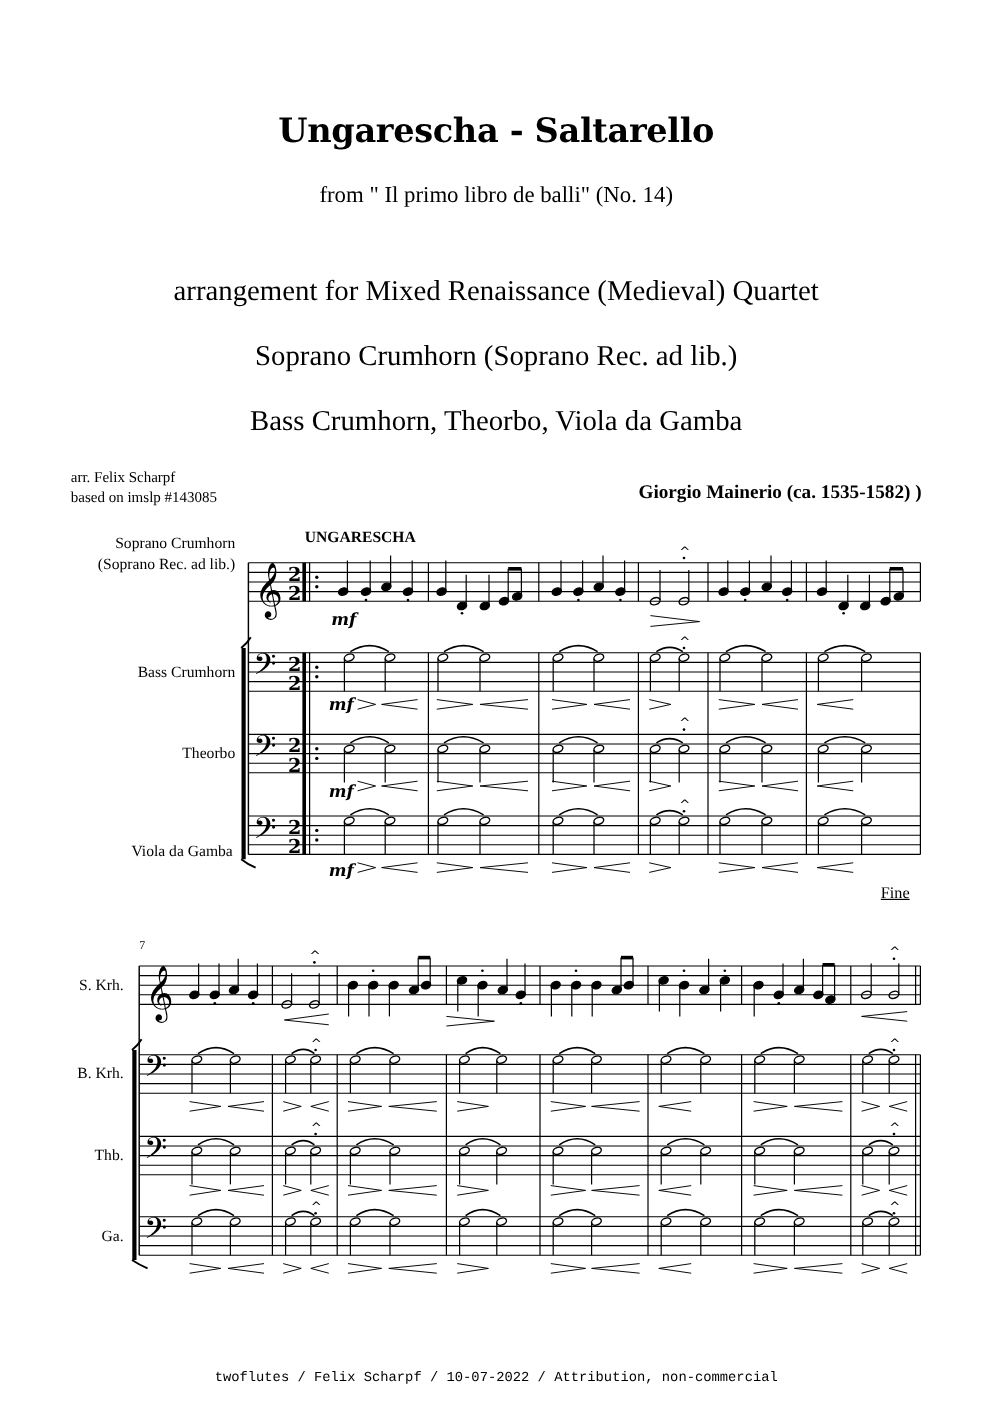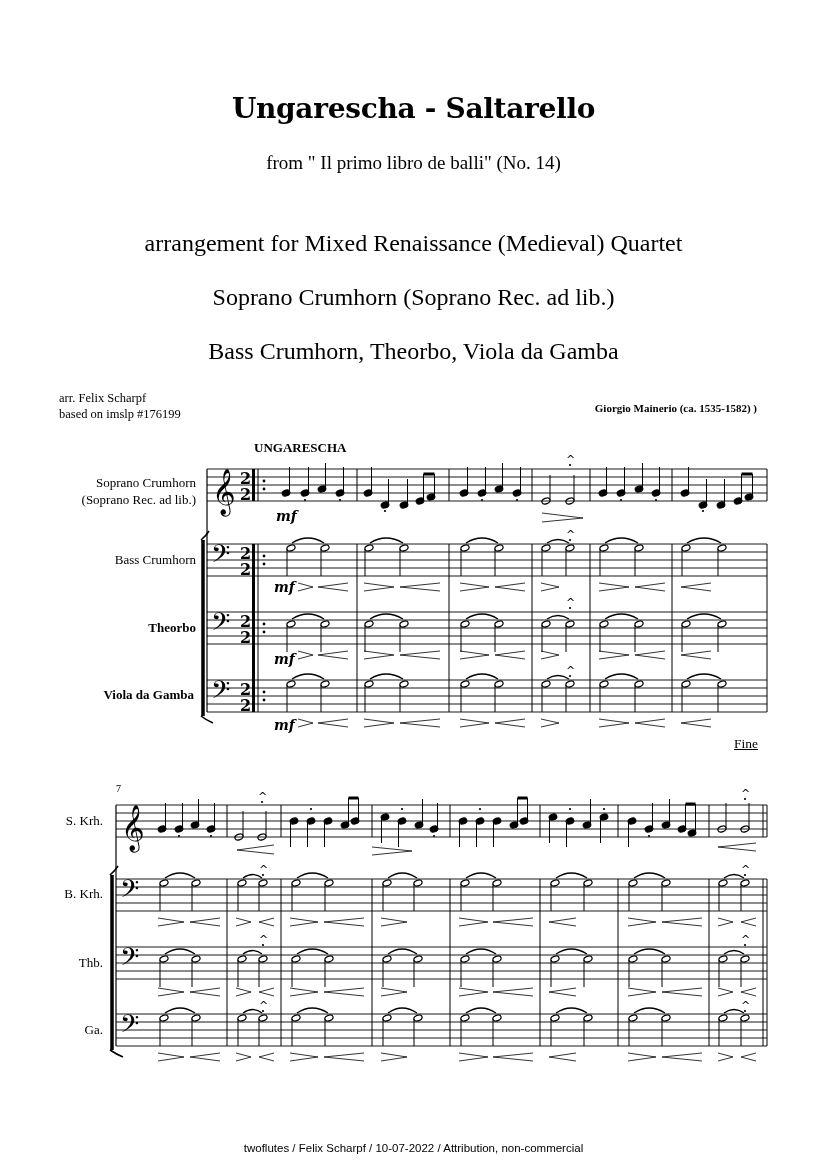--- a/index.html
+++ b/index.html
@@ -6,50 +6,50 @@
   body { width: 827px; height: 1169px; position: relative; overflow: hidden;
          font-family: "DejaVu Serif", "Liberation Serif", serif; color: #000; }
   .abs { position: absolute; }
   .center { left: 0; width: 827px; text-align: center; }
   .title { top: 92px; font-size: 28px; font-weight: bold; font-family: "DejaVu Serif", serif; letter-spacing: -0.3px; }
   .subtitle { top: 152px; font-size: 19px; font-family: "Liberation Serif", serif; }
   .line3 { top: 230px; font-size: 24px; font-family: "Liberation Serif", serif; }
   .line4 { top: 284px; font-size: 24px; font-family: "Liberation Serif", serif; }
   .line5 { top: 338px; font-size: 24px; font-family: "Liberation Serif", serif; }
   .arr { left: 59px; top: 390px; font-size: 12.5px; line-height: 16px; font-family: "Liberation Serif", serif; }
-  .composer { right: 70px; top: 402px; font-size: 11px; font-weight: bold; font-family: "Liberation Serif", serif; }
+  .composer { right: 59px; top: 402px; font-size: 16px; font-weight: bold; font-family: "Liberation Serif", serif; }
   .section { left: 254px; top: 440px; font-size: 13px; font-weight: bold; font-family: "Liberation Serif", serif; }
   .instr { font-size: 13px; font-family: "Liberation Serif", serif; text-align: right; line-height: 17px; }
-  .footer { top: 1142px; font-size: 11.5px; font-family: Liberation Sans, sans-serif; }
+  .footer { top: 1142px; font-size: 11.5px; font-family: Liberation Mono, monospace; }
   .fine { left: 734px; top: 736px; font-size: 13.5px; font-family: "Liberation Serif", serif; text-decoration: underline; }
   .mnum { left: 116px; top: 783px; font-size: 10px; font-family: "Liberation Serif", serif; }
   svg.score { position: absolute; left: 0; top: 0; }
 </style>
 </head>
 <body>
 
 <div class="abs center title">Ungarescha - Saltarello</div>
 <div class="abs center subtitle">from " Il primo libro de balli" (No. 14)</div>
 <div class="abs center line3">arrangement for Mixed Renaissance (Medieval) Quartet</div>
 <div class="abs center line4">Soprano Crumhorn (Soprano Rec. ad lib.)</div>
 <div class="abs center line5">Bass Crumhorn, Theorbo, Viola da Gamba</div>
 <div class="abs arr">
   <div>arr. Felix Scharpf</div>
-  <div>based on imslp #176199</div>
+  <div>based on imslp #143085</div>
 </div>
 <div class="abs composer">Giorgio Mainerio (ca. 1535-1582) )</div>
 <div class="abs section">UNGARESCHA</div>
 
-<div class="abs instr" style="right:631px; top:474px;">
+<div class="abs instr" style="right:631px; top:444px;">
   <div>Soprano Crumhorn</div>
   <div>(Soprano Rec. ad lib.)</div>
 </div>
 <div class="abs instr" style="right:631px; top:551px;">Bass Crumhorn</div>
-<div class="abs instr" style="right:631px; top:619px;font-weight:bold;">Theorbo</div>
-<div class="abs instr" style="right:633px; top:686px;font-weight:bold;">Viola da Gamba</div>
+<div class="abs instr" style="right:631px; top:619px;">Theorbo</div>
+<div class="abs instr" style="right:633px; top:700px;">Viola da Gamba</div>
 
 <div class="abs mnum">7</div>
 <div class="abs instr" style="right:724px; top:812px;">S. Krh.</div>
 <div class="abs instr" style="right:724px; top:885px;">B. Krh.</div>
 <div class="abs instr" style="right:724px; top:954px;text-align:right;">Thb.</div>
 <div class="abs instr" style="right:724px; top:1021px;">Ga.</div>
 <div class="abs fine">Fine</div>
 
 <svg class="score" width="827" height="1169" viewBox="0 0 827 1169">
   <defs>

